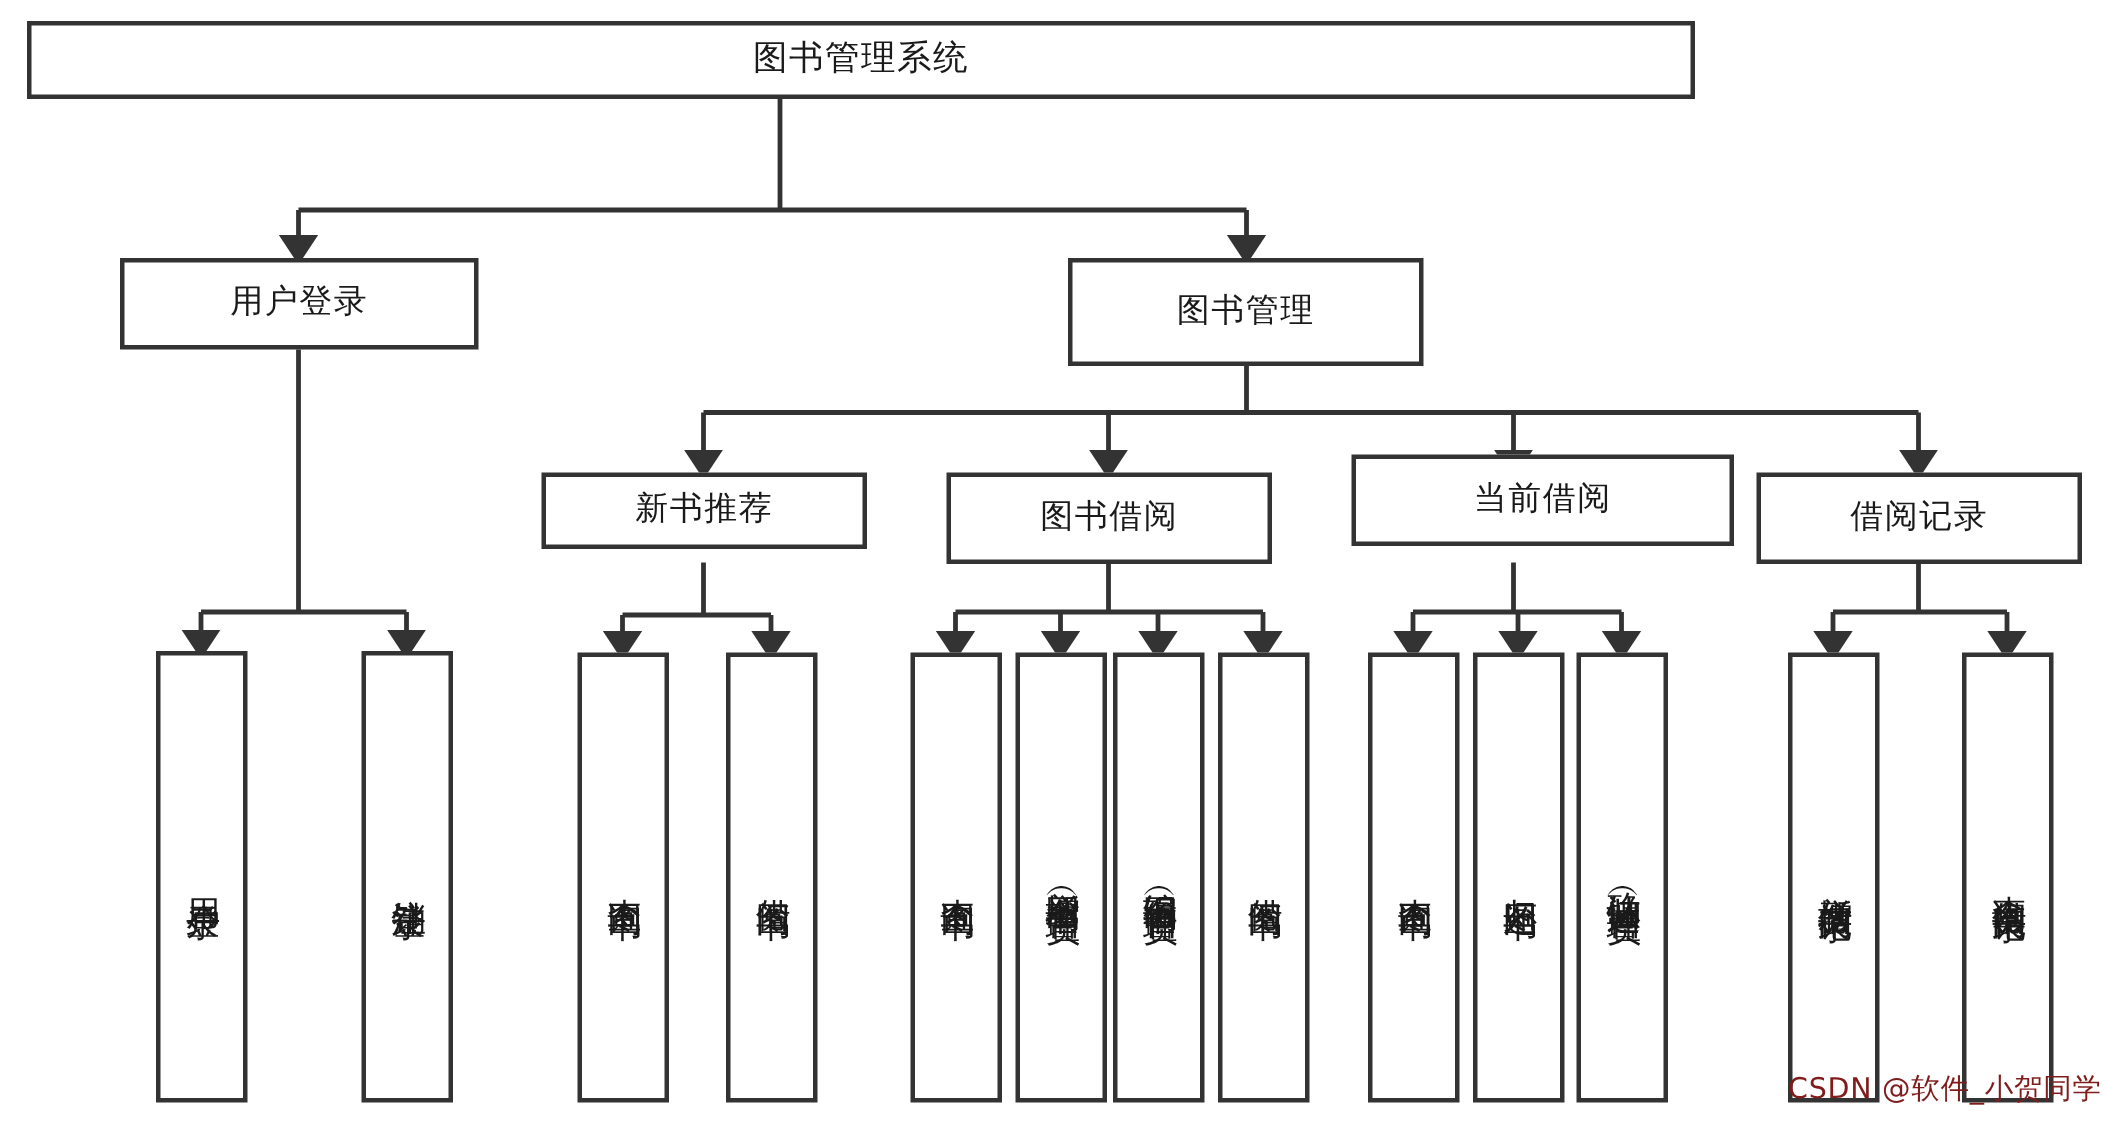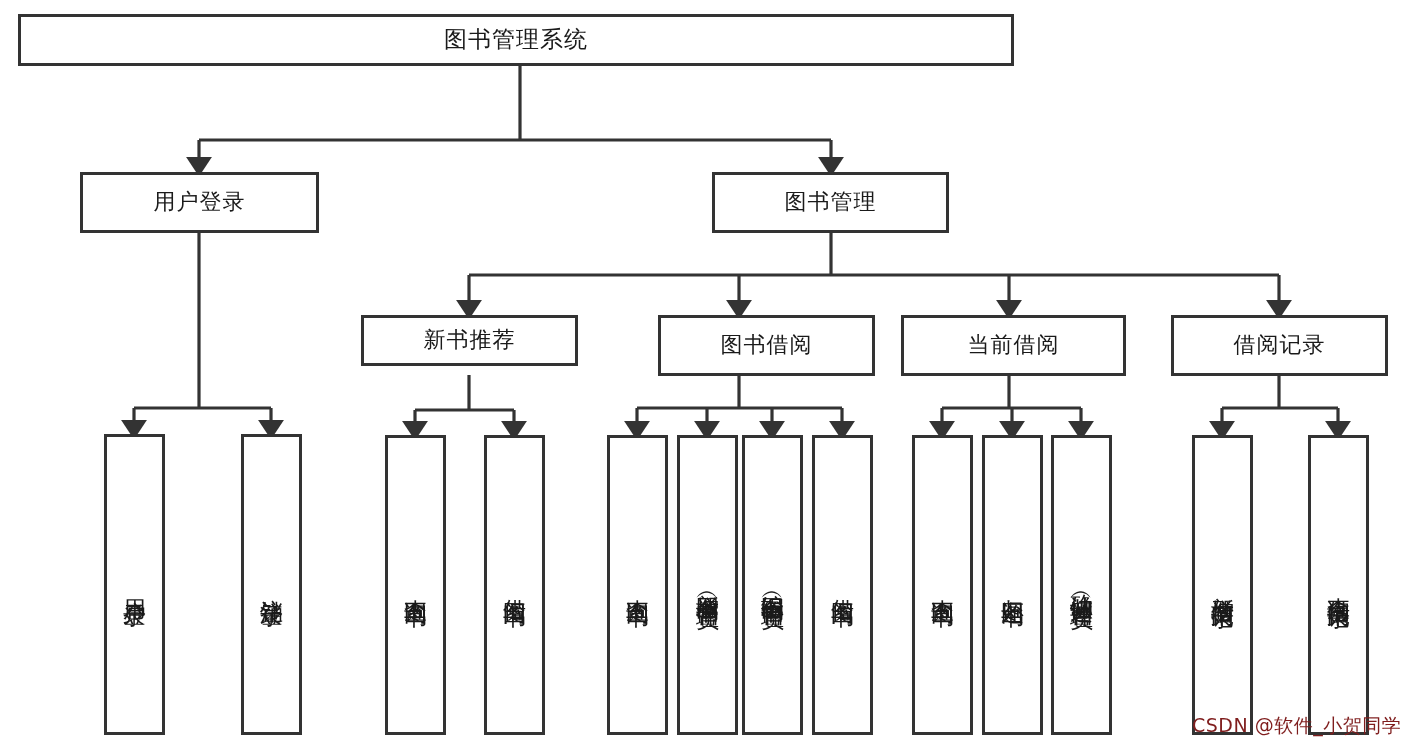--- a/index.html
+++ b/index.html
@@ -120,41 +120,41 @@
       <path d="M1012,408 L1012,429" marker-end="url(#arrowhead)"></path>
       <path d="M1081,408 L1081,429" marker-end="url(#arrowhead)"></path>
 
       <path d="M1279,375 L1279,408"></path>
       <path d="M1222,408 L1338,408"></path>
       <path d="M1222,408 L1222,429" marker-end="url(#arrowhead)"></path>
       <path d="M1338,408 L1338,429" marker-end="url(#arrowhead)"></path>
     </g>
   </svg>
 
-  <div class="node node-h node-root" style="left:18px; top:14px; width:996px; height:52px;">
+  <div class="node node-h node-root" style="left:18px; top:14px; width:1112px; height:52px;">
     <span class="node-label">图书管理系统</span>
   </div>
 
   <div class="node node-h" style="left:80px; top:172px; width:239px; height:61px;">
     <span class="node-label">用户登录</span>
   </div>
 
-  <div class="node node-h" style="left:712px; top:172px; width:237px; height:61px;">
+  <div class="node node-h" style="left:712px; top:172px; width:237px; height:72px;">
     <span class="node-label">图书管理</span>
   </div>
 
   <div class="node node-h" style="left:361px; top:315px; width:217px; height:51px;">
     <span class="node-label">新书推荐</span>
   </div>
 
-  <div class="node node-h" style="left:631px; top:315px; width:217px; height:61px;margin-left:27px;">
+  <div class="node node-h" style="left:631px; top:315px; width:217px; height:61px;">
     <span class="node-label">图书借阅</span>
   </div>
 
-  <div class="node node-h" style="left:901px; top:315px; width:225px; height:61px;">
+  <div class="node node-h" style="left:901px; top:303px; width:255px; height:61px;">
     <span class="node-label">当前借阅</span>
   </div>
 
   <div class="node node-h" style="left:1171px; top:315px; width:217px; height:61px;">
     <span class="node-label">借阅记录</span>
   </div>
 
   <div class="node node-v" style="left:104px; top:434px; width:61px; height:301px;">
     <span class="node-label">用户登录</span>
   </div>

